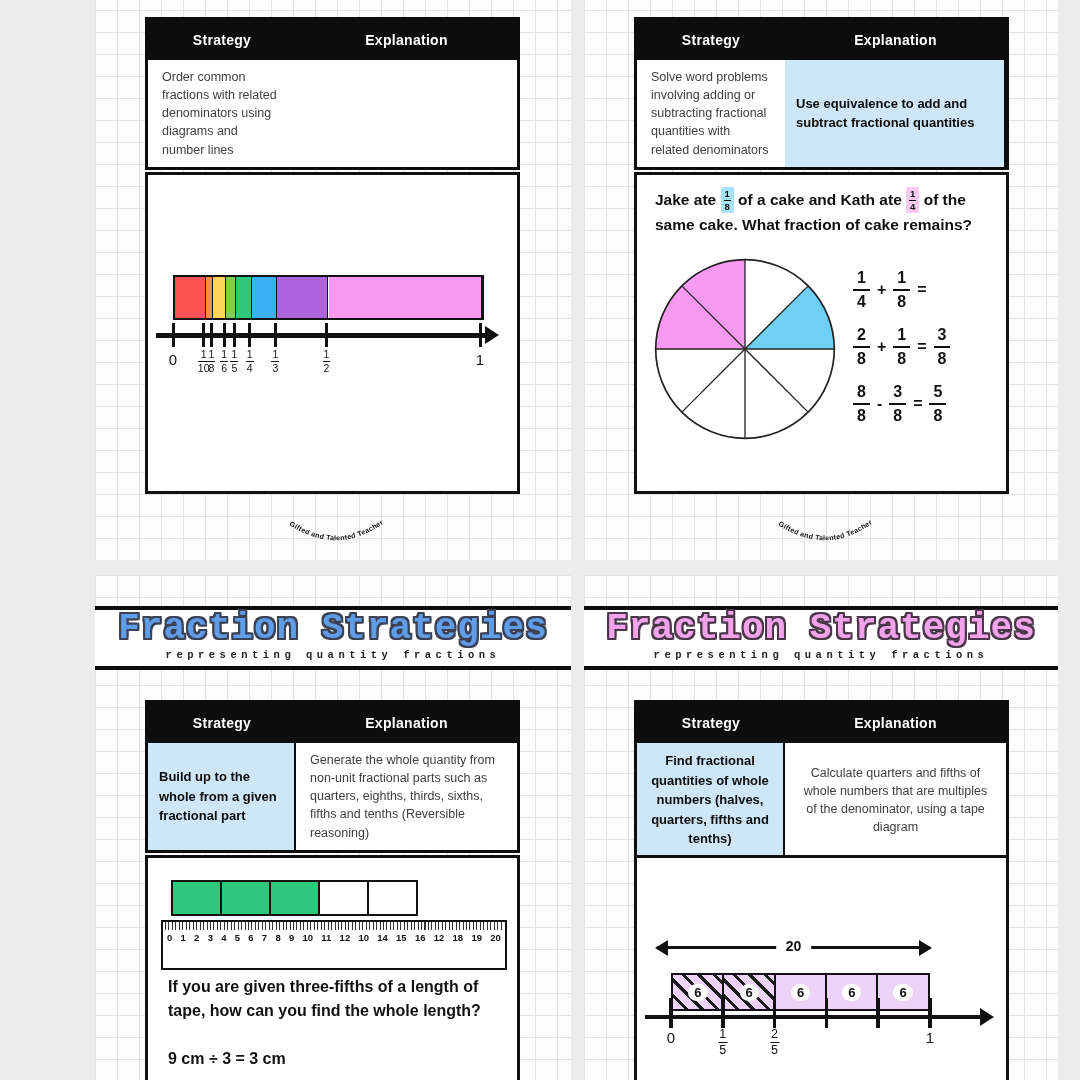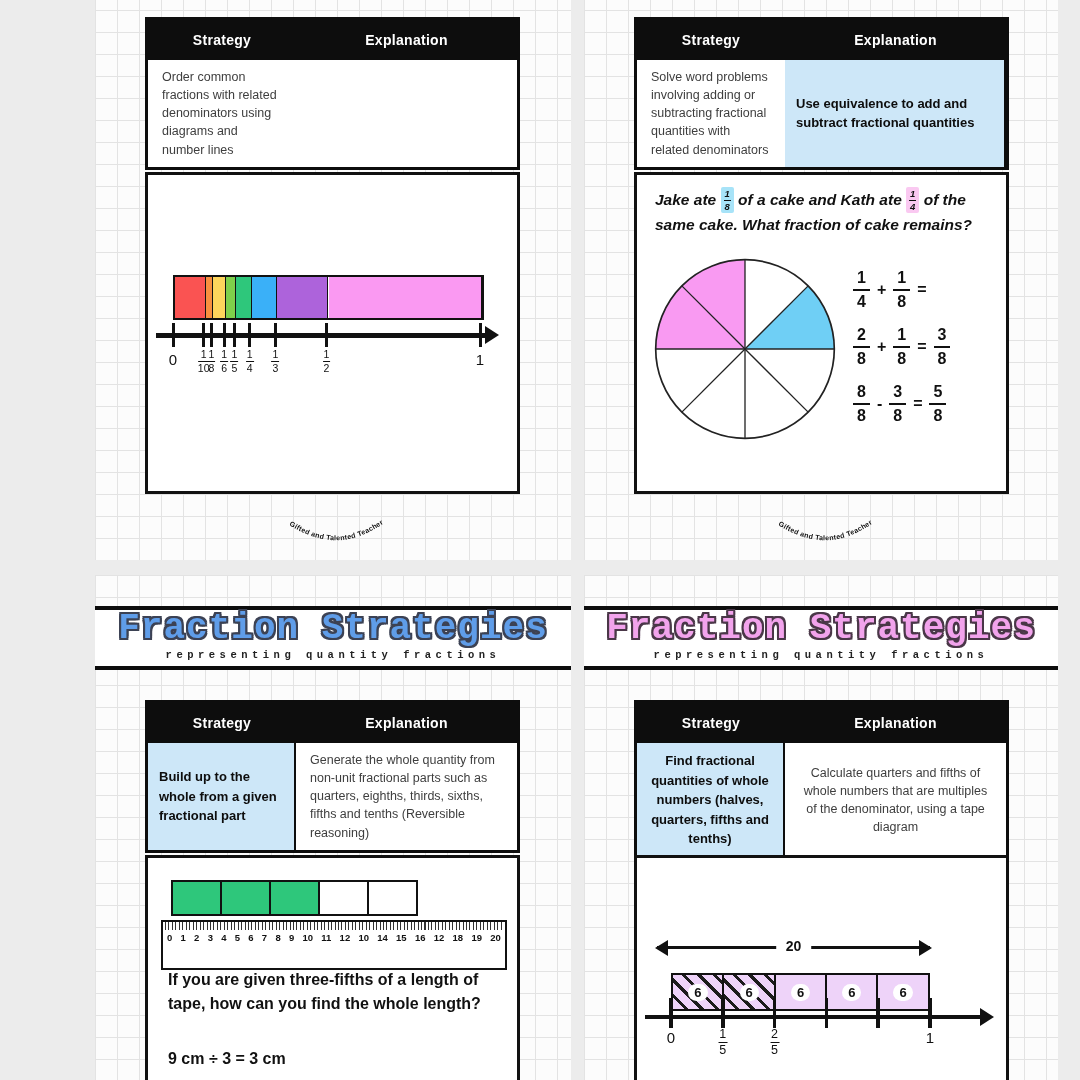--- a/index.html
+++ b/index.html
@@ -43,21 +43,21 @@
            border-left:14px solid #111;border-top:9.5px solid transparent;border-bottom:9.5px solid transparent;}
   .tick{position:absolute;width:3px;background:#111;}
   .ticknum{position:absolute;transform:translateX(-50%);font-size:15px;color:#111;}
   .tickfrac{position:absolute;transform:translateX(-50%);font-size:10.5px;text-align:center;
             line-height:1.05;color:#111;}
   .tickfrac .fn{display:block;border-bottom:1.5px solid #111;padding:0 1px 1px;}
   .tickfrac .fd{display:block;padding-top:1px;}
 
   
   .problem{position:absolute;left:18px;top:12px;width:346px;font-weight:bold;
-           font-size:15.5px;line-height:1.55;color:#111;font-style:italic;}
+           font-size:15.5px;line-height:1.55;color:#111;}
   .pfrac{display:inline-block;vertical-align:-5px;text-align:center;font-size:9.5px;line-height:1;
          padding:2px 3px;border-radius:2px;font-weight:bold;}
   .pfrac .fn{display:block;border-bottom:1.3px solid #111;padding:0 1px 1px;}
   .pfrac .fd{display:block;padding-top:1px;}
   .pie{position:absolute;left:14px;top:80px;width:188px;height:188px;}
   .eqs{position:absolute;left:216px;top:95px;}
   .eq-row{display:flex;align-items:center;gap:7px;height:40px;margin-bottom:17px;
           font-weight:bold;color:#111;}
   .efrac{text-align:center;font-size:16px;line-height:1;font-weight:bold;}
   .efrac .fn{display:block;border-bottom:2.2px solid #111;padding:0 4px 3px;}
@@ -74,21 +74,21 @@
   
   .bl-tape{position:absolute;left:23px;top:22px;width:247px;height:36px;display:flex;}
   .bl-cell{flex:1;border:2.5px solid #111;margin-left:-2.5px;box-sizing:border-box;background:#fff;}
   .bl-cell:first-child{margin-left:0;}
   .ruler{position:absolute;left:13px;top:62px;width:346px;height:50px;border:2.5px solid #111;
          background:#fff;box-sizing:border-box;}
   .ruler-ticks{height:8px;margin:0 2px;
     background:repeating-linear-gradient(90deg,#333 0 1px,transparent 1px 3.46px);}
   .ruler-nums{display:flex;justify-content:space-between;padding:2px 4px 0;font-size:9.5px;
               font-weight:bold;color:#111;}
-  .question{position:absolute;left:20px;top:110px;width:346px;font-size:16px;font-weight:bold;
+  .question{position:absolute;left:20px;top:117px;width:346px;font-size:16px;font-weight:bold;
             line-height:1.5;color:#111;}
   .working{position:absolute;left:20px;top:192px;font-size:16px;font-weight:bold;color:#111;}
 
   
   .spanarrow{position:absolute;left:20px;top:88px;width:273px;height:3px;background:#111;}
   .spanarrow .al{position:absolute;left:-2px;top:-6.5px;width:0;height:0;
                  border-right:13px solid #111;border-top:8px solid transparent;border-bottom:8px solid transparent;}
   .spanarrow .ar{position:absolute;right:-2px;top:-6.5px;width:0;height:0;
                  border-left:13px solid #111;border-top:8px solid transparent;border-bottom:8px solid transparent;}
   .spanlabel{position:absolute;left:50%;top:-8px;transform:translateX(-50%);background:#fff;

